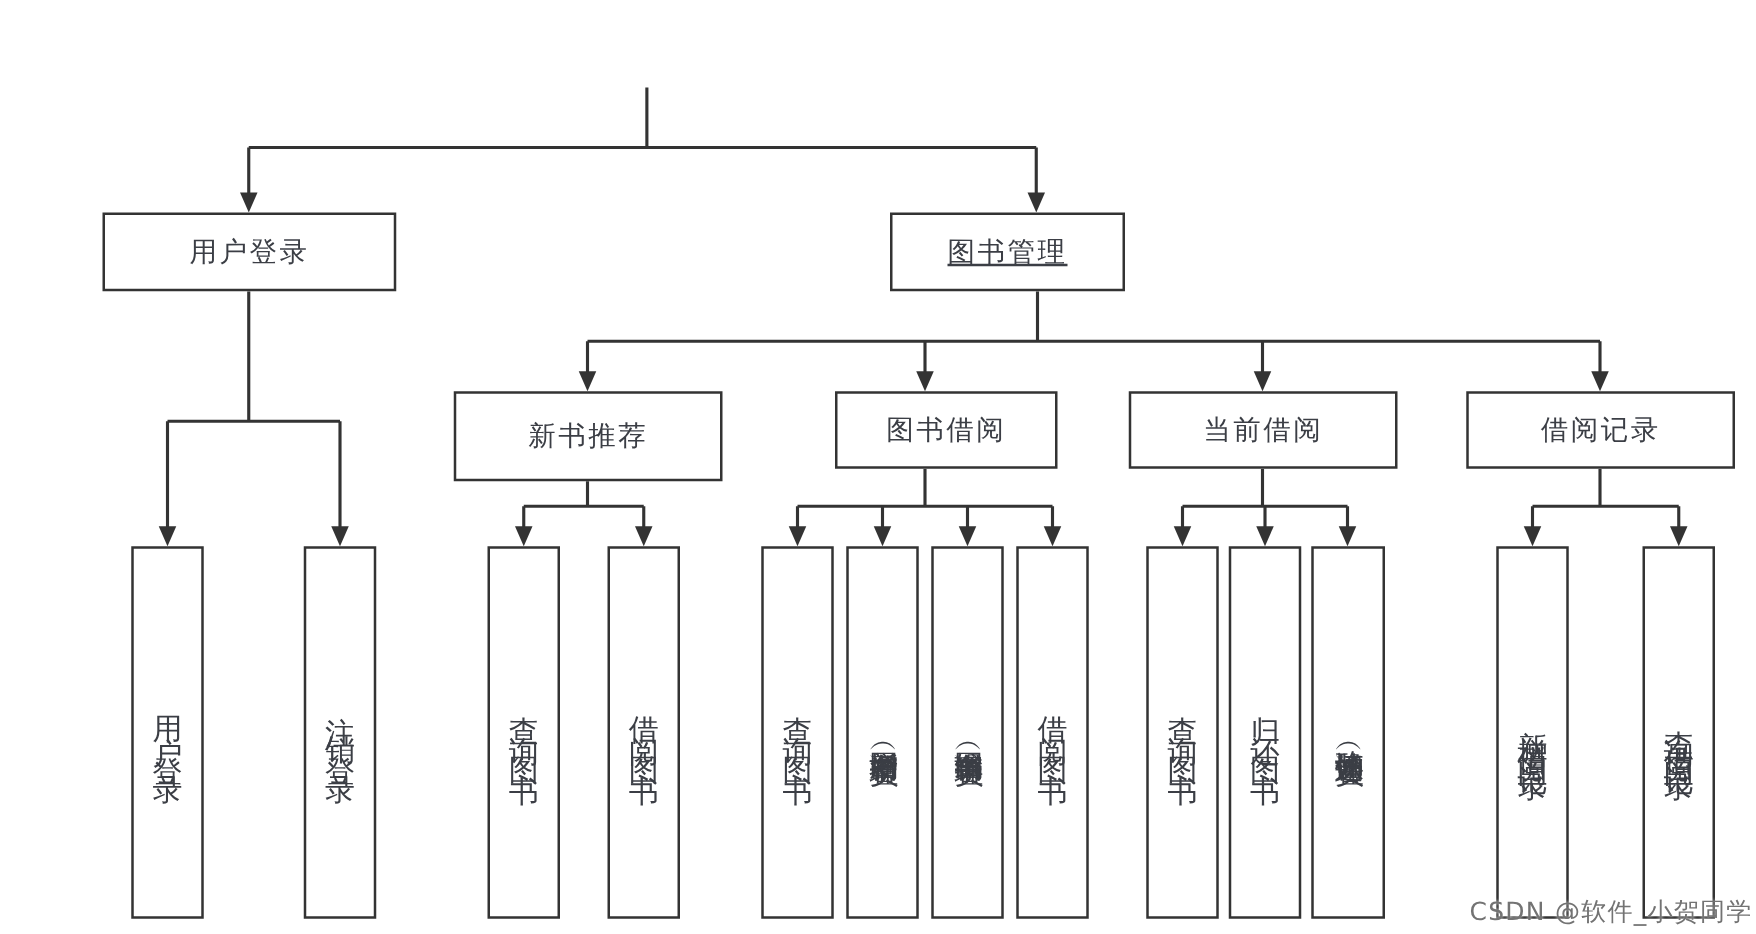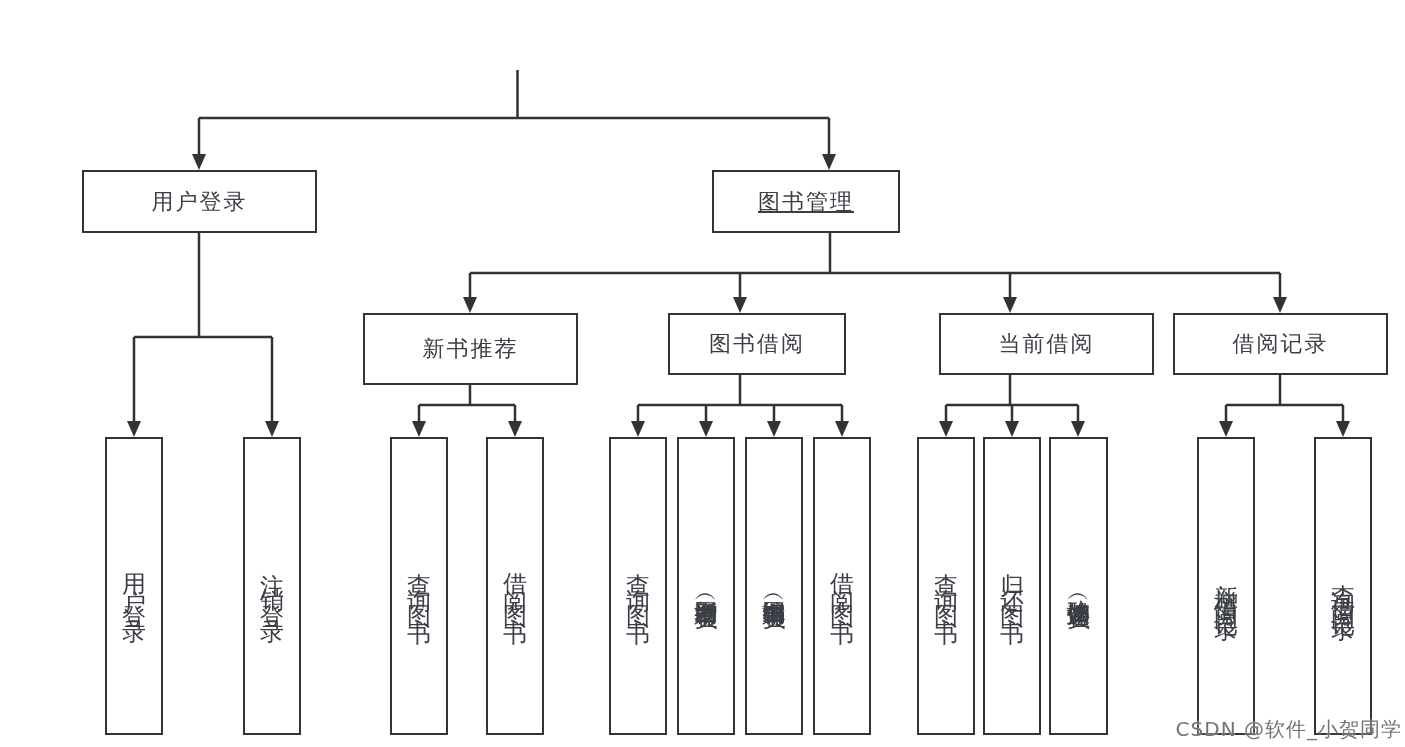--- a/index.html
+++ b/index.html
@@ -70,21 +70,21 @@
       <polygon points="1336,421 1350,421 1343,437"></polygon>
     </g>
   </svg>
 
 
   <div class="box h" style="left:82px;top:170px;width:235px;height:63px;">用户登录</div>
   <div class="box h" style="left:712px;top:170px;width:188px;height:63px;text-decoration:underline;">图书管理</div>
 
   <div class="box h" style="left:363px;top:313px;width:215px;height:72px;">新书推荐</div>
   <div class="box h" style="left:633px;top:313px;width:178px;height:62px;margin-left:35px;">图书借阅</div>
-  <div class="box h" style="left:939px;top:313px;width:215px;height:62px;">当前借阅</div>
+  <div class="box h" style="left:903px;top:313px;width:215px;height:62px;">当前借阅</div>
   <div class="box h" style="left:1173px;top:313px;width:215px;height:62px;">借阅记录</div>
 
   <div class="box v v4" style="left:105px;top:437px;width:58px;height:298px;">用户登录</div>
   <div class="box v v4" style="left:243px;top:437px;width:58px;height:298px;">注销登录</div>
 
   <div class="box v v4" style="left:390px;top:437px;width:58px;height:298px;">查询图书</div>
   <div class="box v v4" style="left:486px;top:437px;width:58px;height:298px;">借阅图书</div>
 
   <div class="box v v4" style="left:609px;top:437px;width:58px;height:298px;">查询图书</div>
   <div class="box v v10" style="left:677px;top:437px;width:58px;height:298px;">新增图书（管理员）</div>

